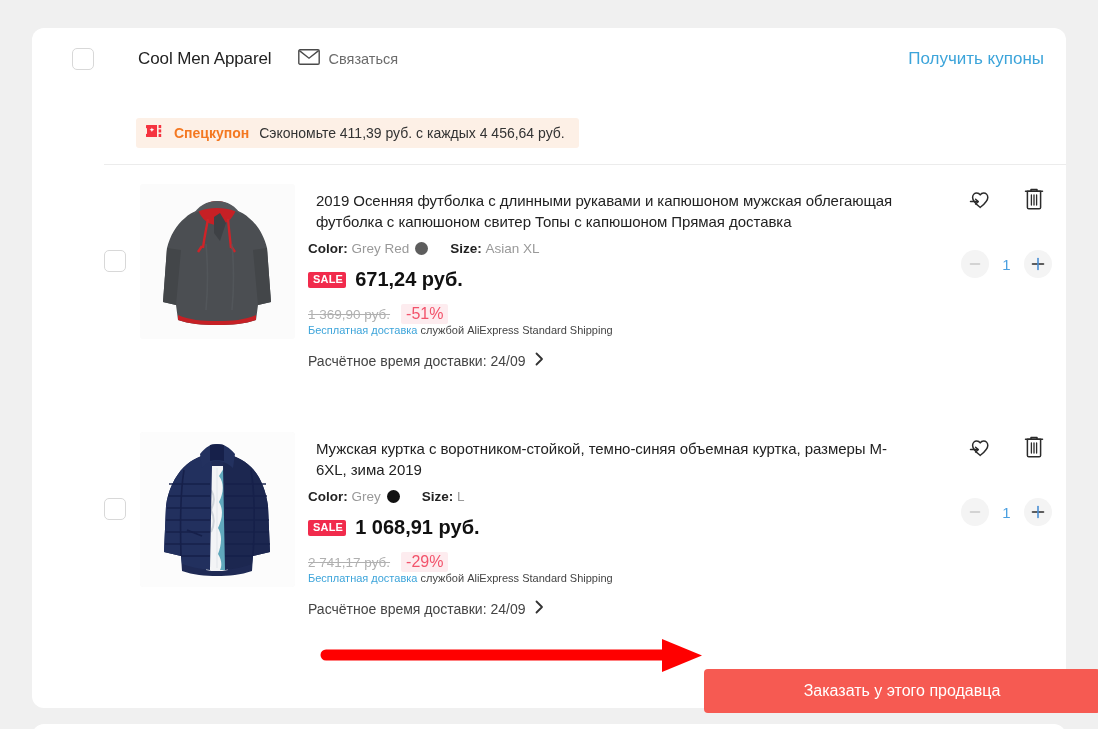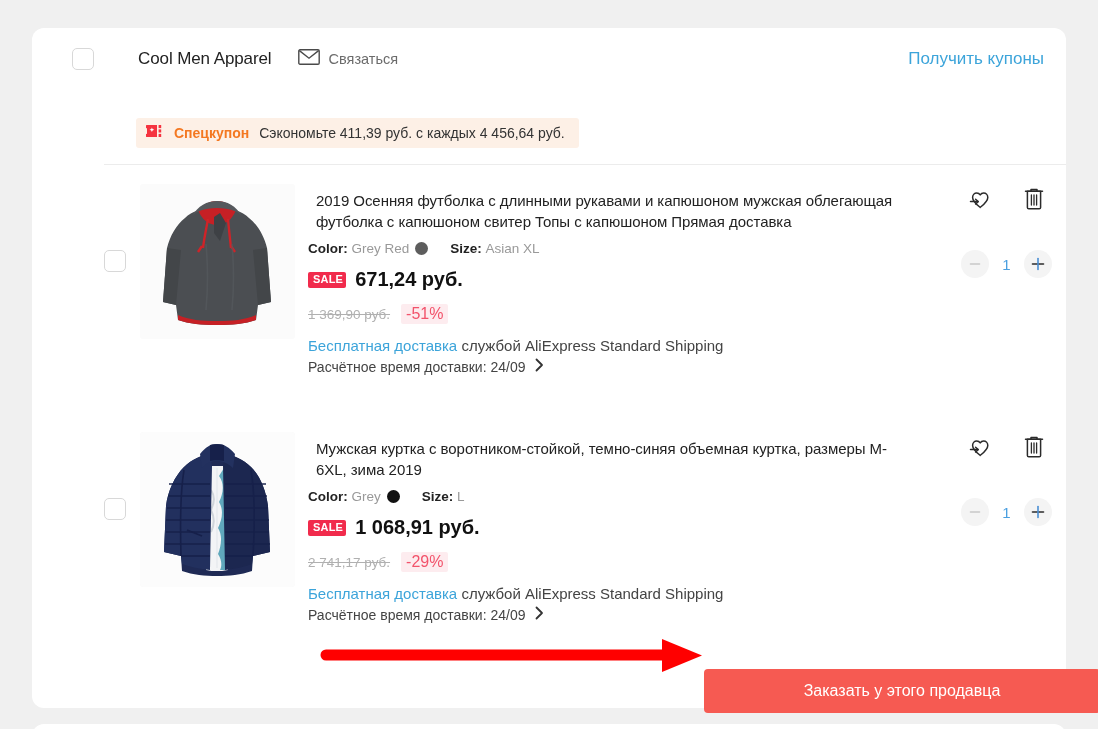--- a/index.html
+++ b/index.html
@@ -215,27 +215,26 @@
   .discount {
     margin-left: 11px;
     font-size: 16px;
     color: #f2536b;
     background: #fdecef;
     border-radius: 2px;
     padding: 2px 5px;
     line-height: 1;
   }
   .ship-line {
-    margin-top: 13px;
-    font-size: 15px;
+    font-size: 11px;
     color: #444444;
   }
   .ship-free { color: #3ca4da; }
   .eta-line {
-    margin-top: 4px;
+    margin-top: 16px;
     font-size: 14px;
     color: #444444;
     display: flex;
     align-items: center;
     gap: 9px;
   }
   .chev { display: block; }
 
   
   .actions {

